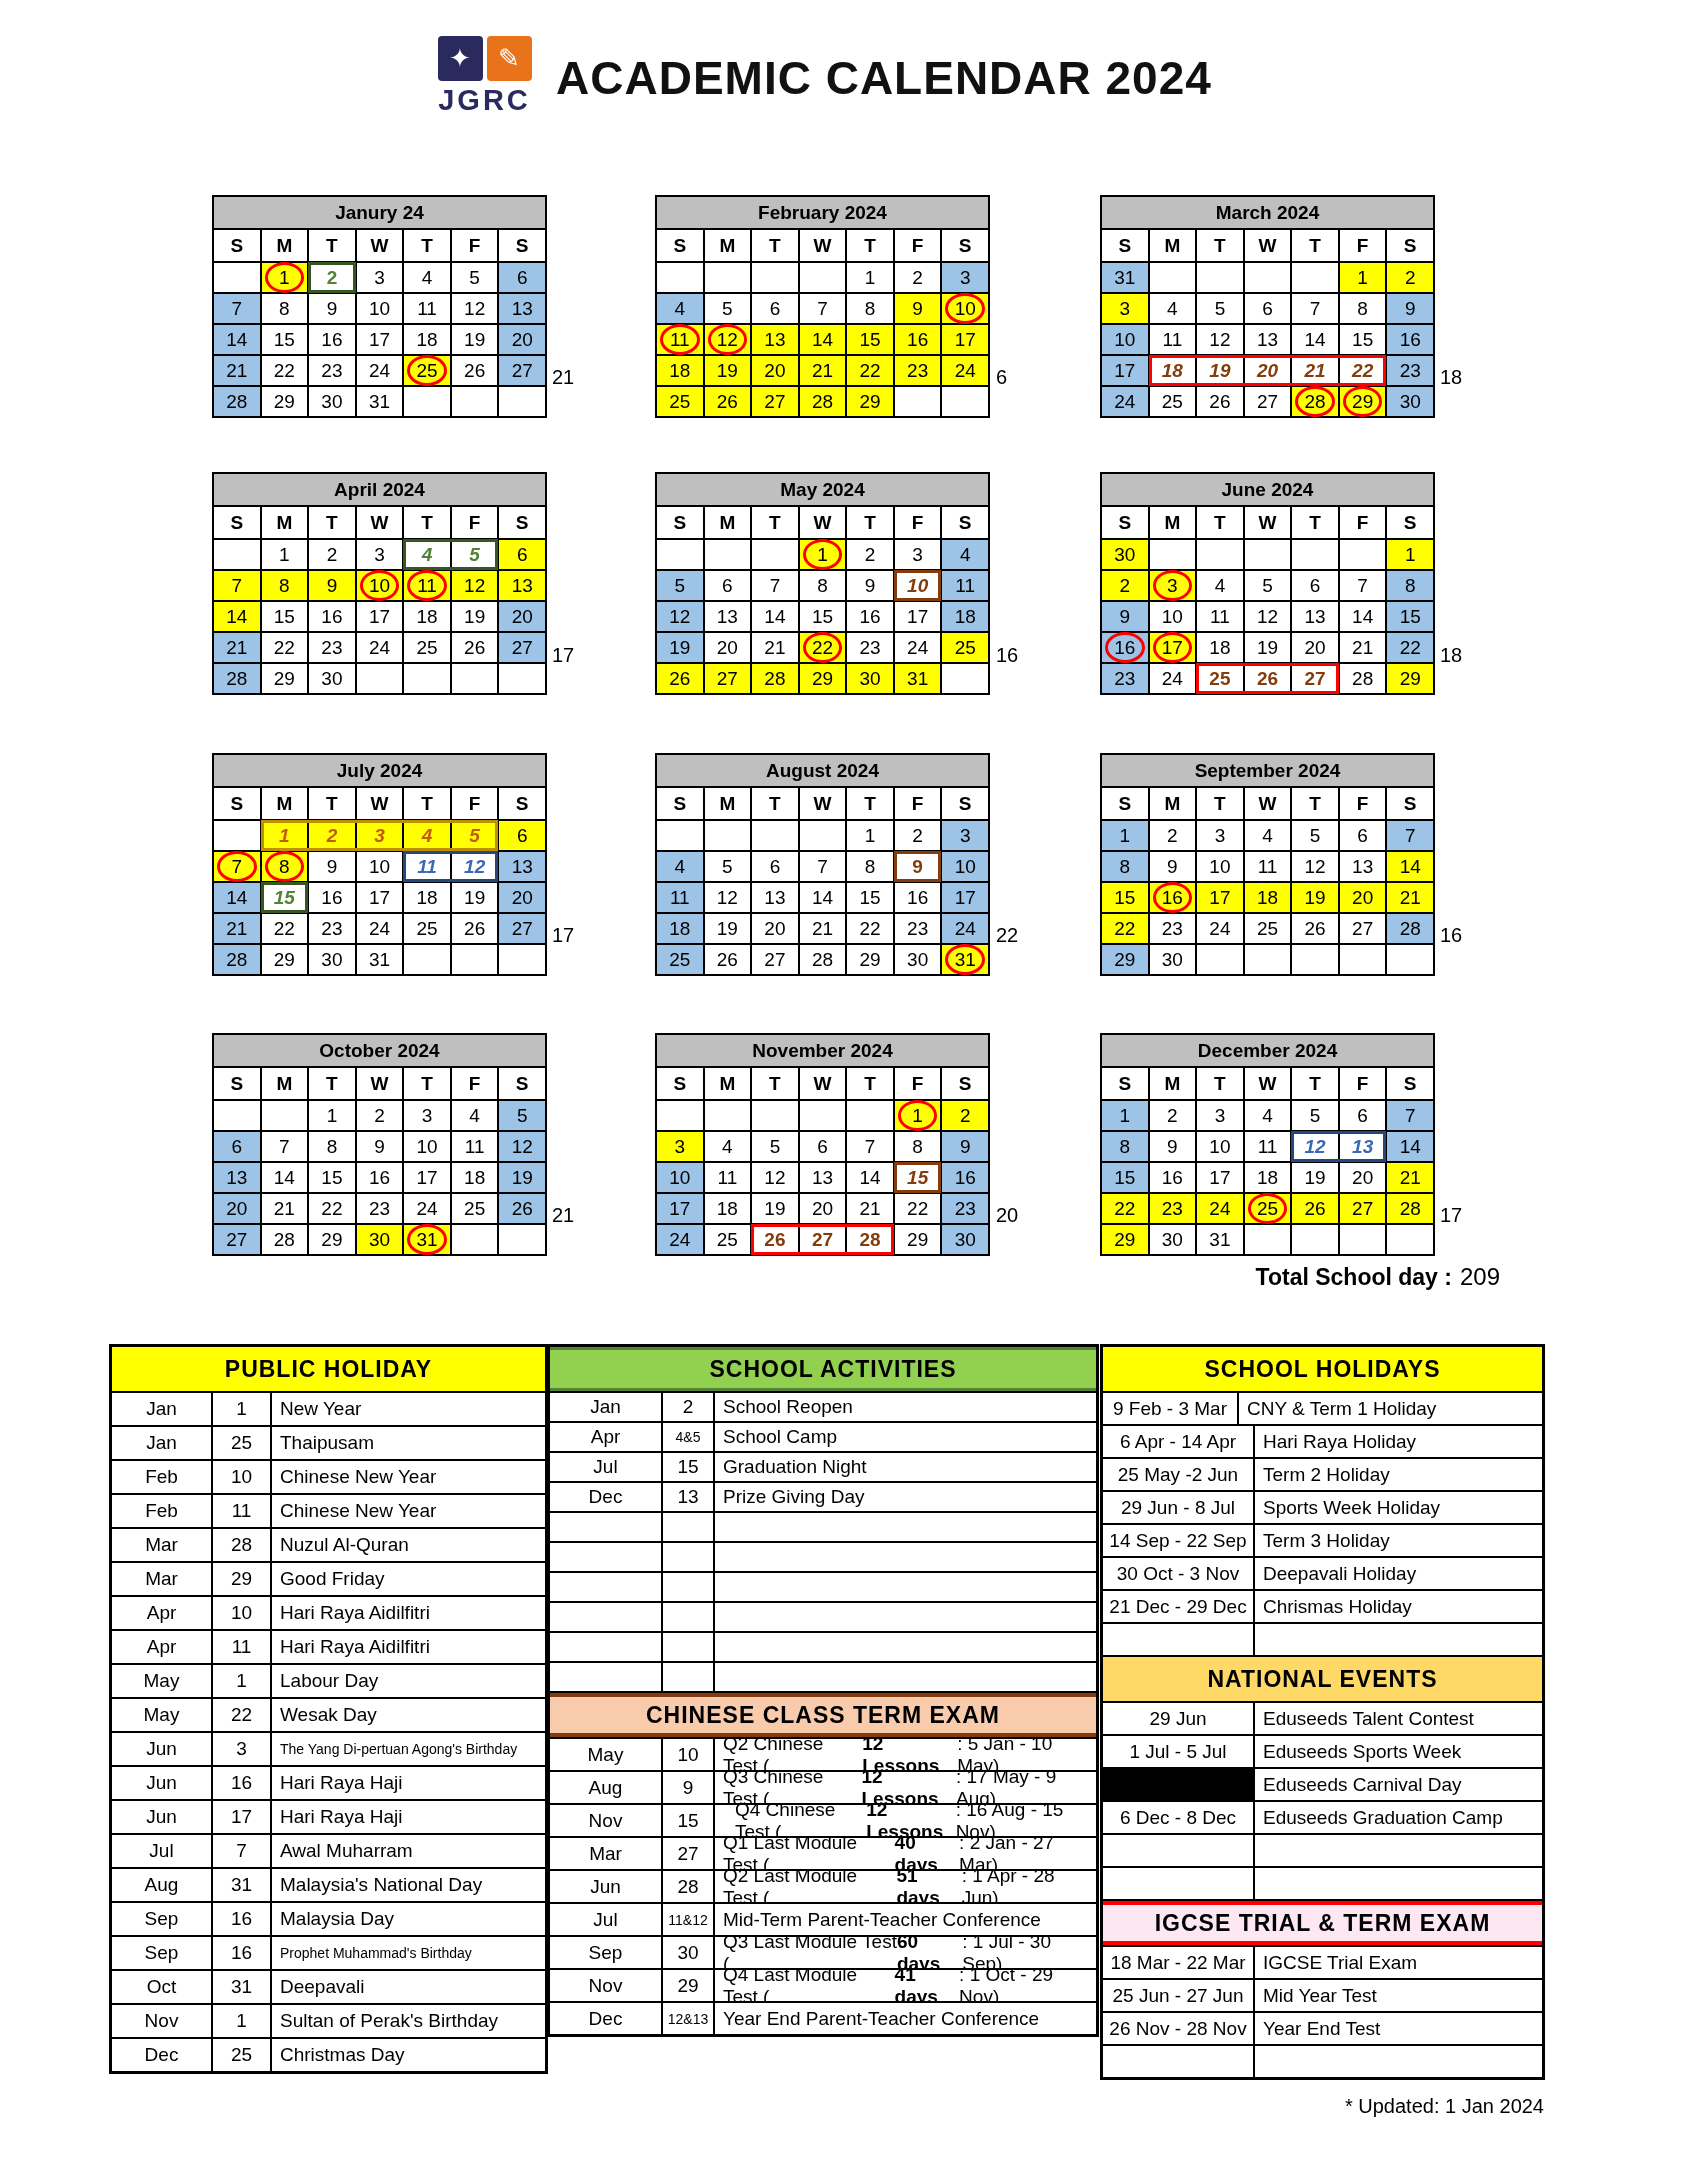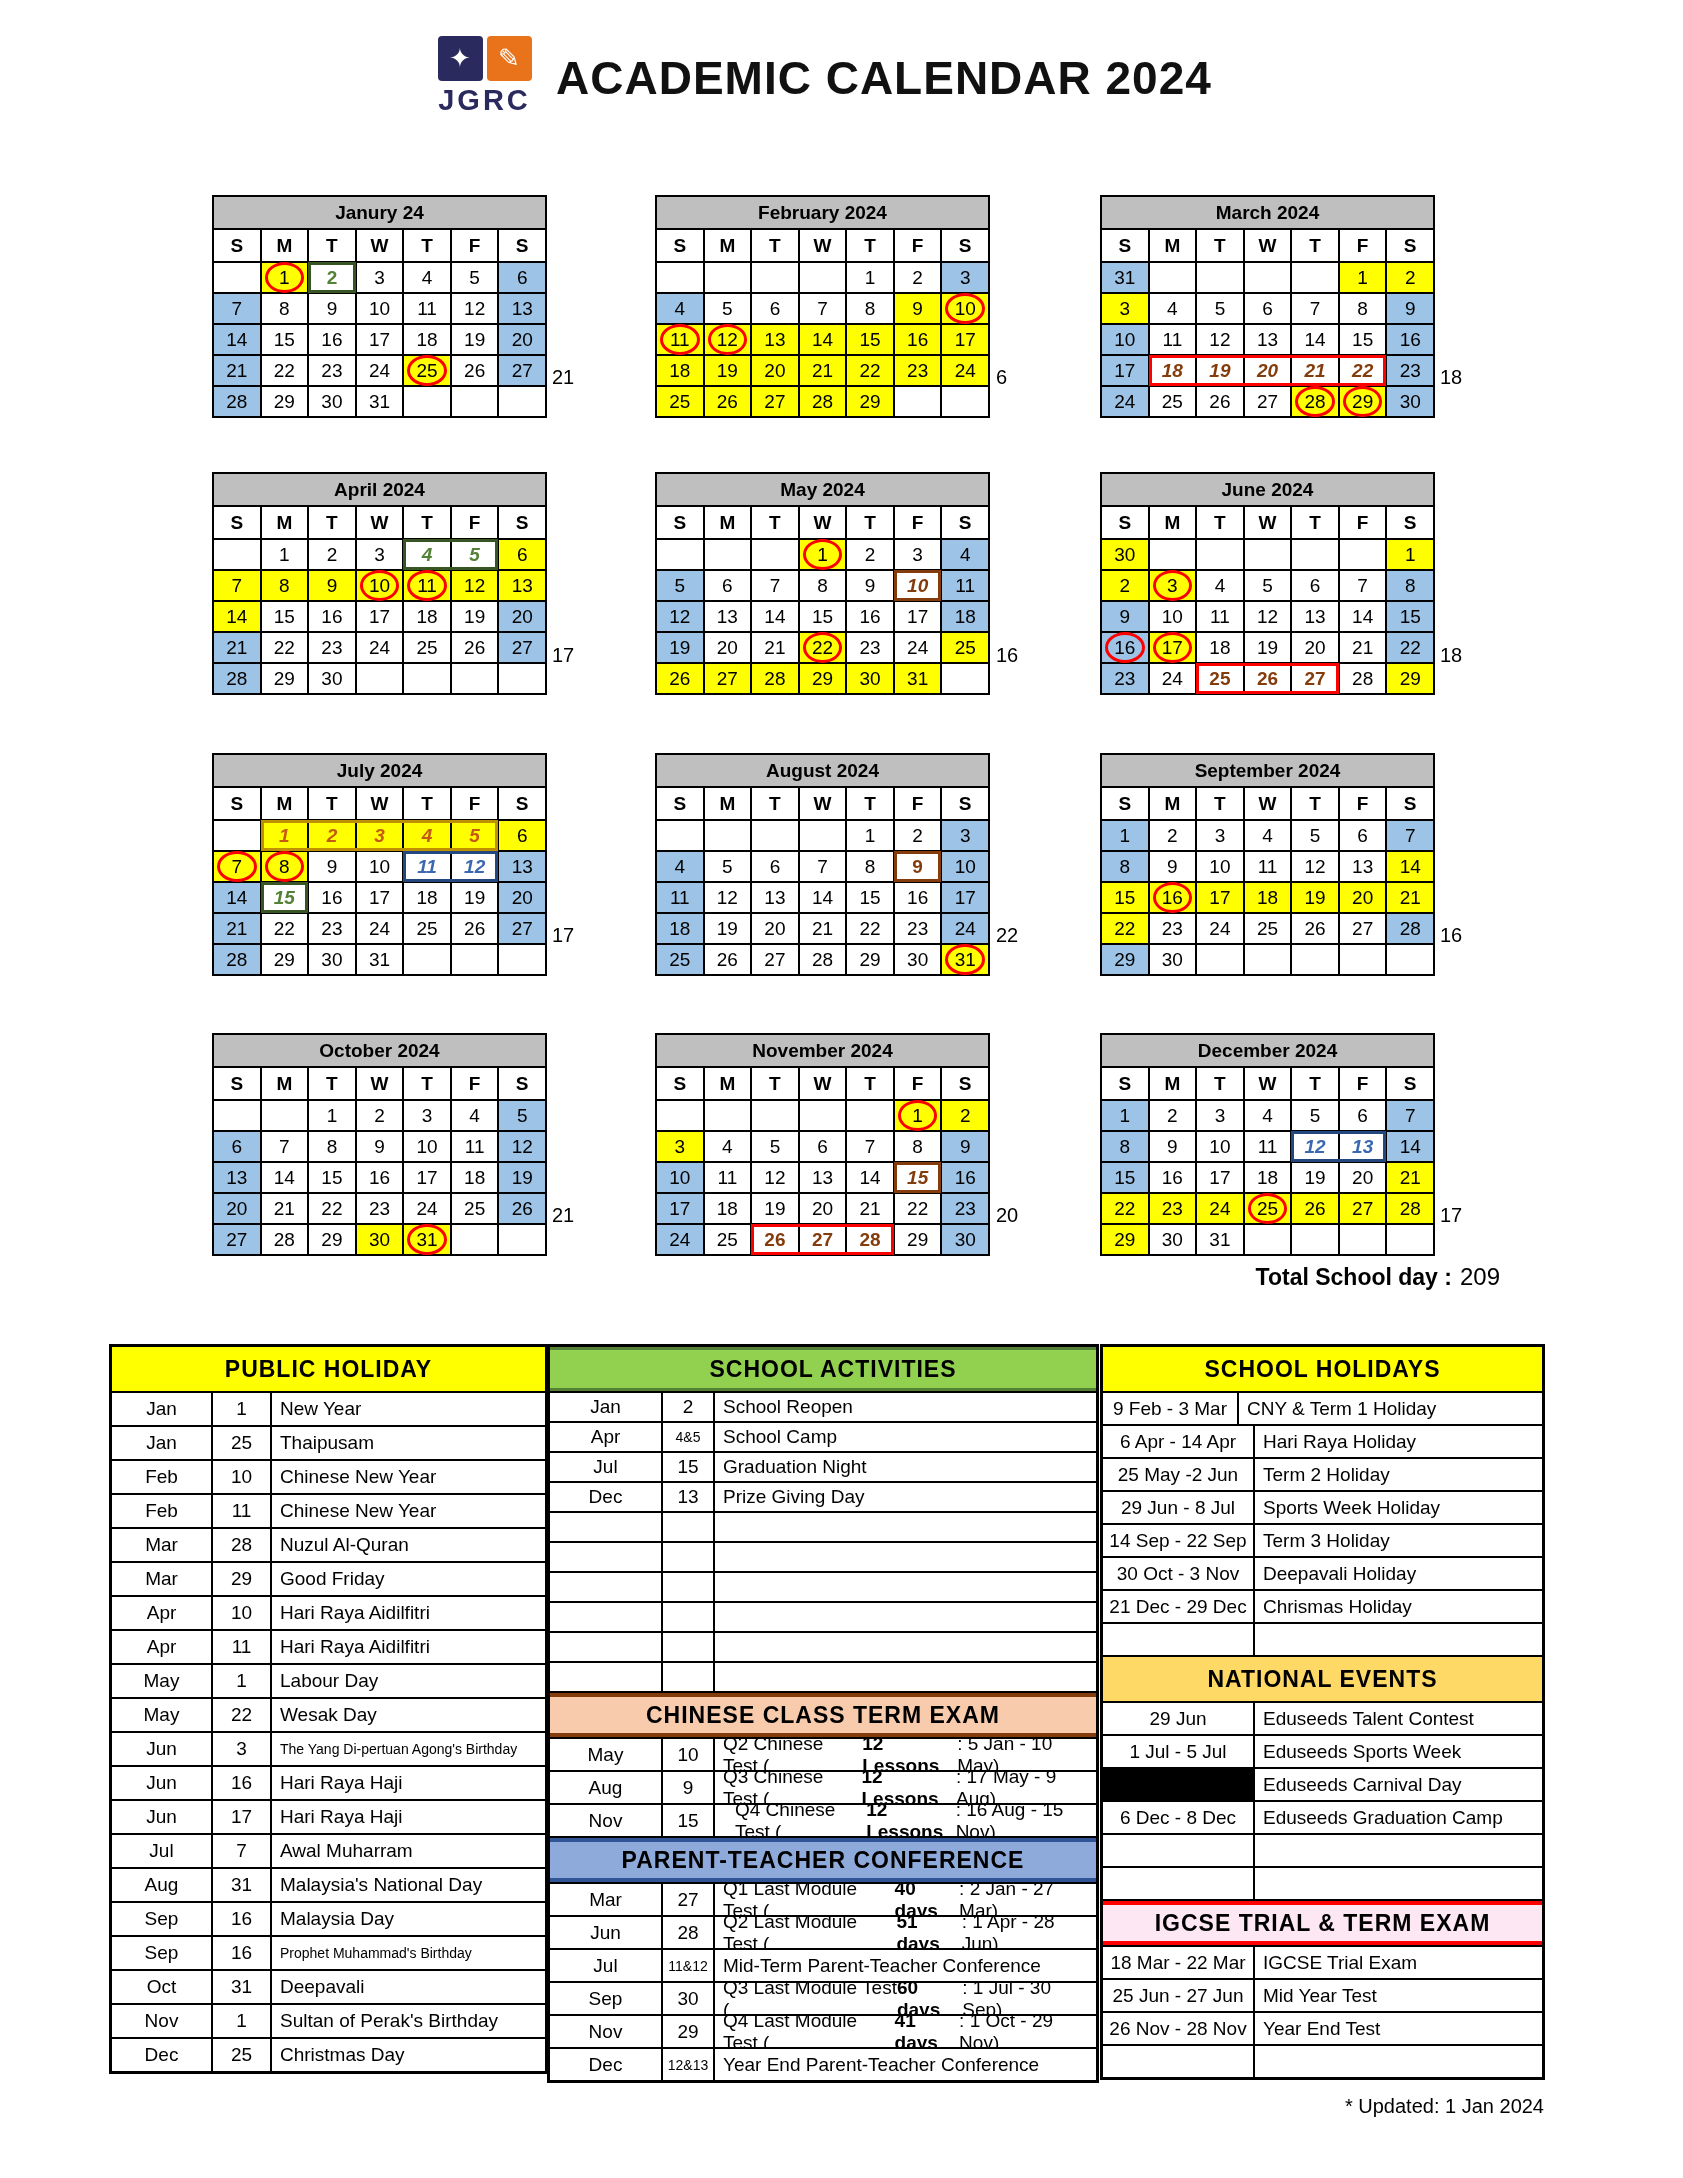--- a/index.html
+++ b/index.html
@@ -1618,23 +1618,20 @@
       <div class="trow" style="height: 31px;">
         <div class="bt-cell c-c" style="width: 111px;">Aug</div>
         <div class="bt-cell c-c" style="width: 50px;">9</div>
         <div class="bt-cell c-l" style="flex: 1 1 0%;">Q3 Chinese Test (<b>12 Lessons</b>: 17 May - 9 Aug)</div>
       </div>
       <div class="trow" style="height: 31px;">
         <div class="bt-cell c-c" style="width: 111px;">Nov</div>
         <div class="bt-cell c-c" style="width: 50px;">15</div>
         <div class="bt-cell c-l" style="flex: 1 1 0%; padding-left: 20px;">Q4 Chinese Test (<b>12 Lessons</b>: 16 Aug - 15 Nov)</div>
       </div>
-      <div class="trow" style="height: 44px;">
-        <div class="bt-cell bt-head hd-blue" style="flex: 1 1 0%;">PARENT-TEACHER CONFERENCE</div>
-      </div>
       <div class="trow" style="height: 31px;">
         <div class="bt-cell c-c" style="width: 111px;">Mar</div>
         <div class="bt-cell c-c" style="width: 50px;">27</div>
         <div class="bt-cell c-l" style="flex: 1 1 0%;">Q1 Last Module Test (<b>40 days</b>: 2 Jan - 27 Mar)</div>
       </div>
       <div class="trow" style="height: 31px;">
         <div class="bt-cell c-c" style="width: 111px;">Jun</div>
         <div class="bt-cell c-c" style="width: 50px;">28</div>
         <div class="bt-cell c-l" style="flex: 1 1 0%;">Q2 Last Module Test (<b>51 days</b>: 1 Apr - 28 Jun)</div>
       </div>

